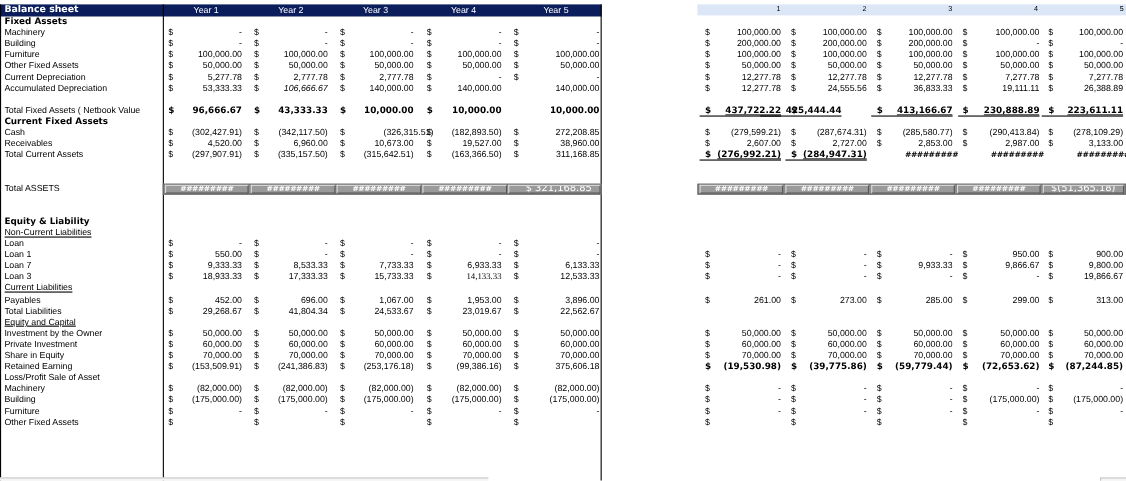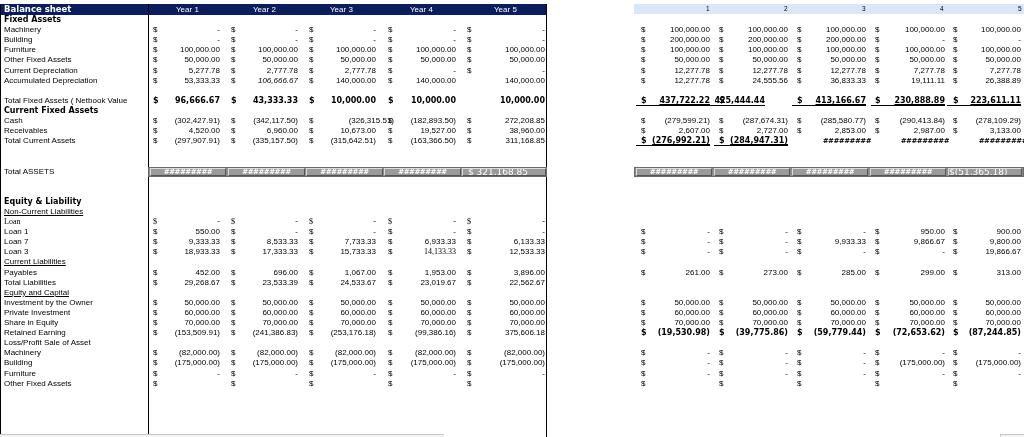--- a/index.html
+++ b/index.html
@@ -20,21 +20,21 @@
   #left-divider { position:absolute; left:148px; top:4px; width:1px; height:433px; background:#000; }
   #left-border-r { position:absolute; left:546px; top:4px; width:1px; height:433px; background:#000; }
   #left-border-l { position:absolute; left:0; top:4px; width:1px; height:433px; background:#000; }
   
   #right-header { position:absolute; left:634px; top:4px; width:390px; height:10px; background:#dbe7f7; }
   #right-header .yh { position:absolute; top:0; line-height:10px; font-size:6.5px; }
   
   .tabar { position:absolute; height:10px; background:#8c8c8c; border:1px solid #6a6a6a; box-sizing:border-box; }
   .tabox { position:absolute; top:1px; height:8px; background:#9a9a9a; border:1px solid #dcdcdc; border-right-color:#555; border-bottom-color:#555; box-sizing:border-box;
            color:#fff; font-family:"DejaVu Sans",sans-serif; font-size:7px; font-weight:bold; line-height:6px; text-align:center; overflow:hidden; letter-spacing:-0.5px; }
-  .tabox.val { font-weight:normal; font-size:9px; line-height:7px; text-align:right; padding-right:17px; letter-spacing:0; }
+  .tabox.val { font-weight:normal; font-size:9px; line-height:7px; text-align:right; padding-right:7px; letter-spacing:0; }
   .hash { color:#000; font-family:"DejaVu Sans",sans-serif; font-weight:bold; font-size:7px; letter-spacing:-0.5px; }
   #bottom-scroll-left { position:absolute; left:0; top:434px; width:444px; height:3px; border-top:1px solid #c8c8c8; background:#f3f3f3; }
   #bottom-scroll-right { position:absolute; left:1000px; top:434px; width:24px; height:3px; border-top:1px solid #c8c8c8; border-left:1px solid #c8c8c8; background:#f3f3f3; }
 </style>
 </head>
 <body>
 
 <div id="left-block">
   <div id="left-header">
     <span class="title">Balance sheet</span>
@@ -320,21 +320,21 @@
     </div>
     <div class="row" style="top: 186.7px; width: 1024px;">
       <span class="cell lbl"></span>
     </div>
     <div class="row" style="top: 196.8px; width: 1024px;">
       <span class="cell lbl bold">Equity &amp; Liability</span>
     </div>
     <div class="row" style="top: 206.9px; width: 1024px;">
       <span class="cell lbl ul">Non-Current Liabilities</span>
     </div>
-    <div class="row" style="top: 217px; width: 872px; font-family: Liberation Serif, serif;">
+    <div class="row" style="top: 217px; width: 872px;">
       <span class="cell lbl">Loan</span>
       <span class="cell dol" style="left: 153px; width: 8px;">$</span>
       <span class="cell num" style="left: 158px; width: 62px;">-</span>
       <span class="cell dol" style="left: 231px; width: 8px;">$</span>
       <span class="cell num" style="left: 236px; width: 62px;">-</span>
       <span class="cell dol" style="left: 309px; width: 8px;">$</span>
       <span class="cell num" style="left: 314px; width: 62px;">-</span>
       <span class="cell dol" style="left: 388px; width: 8px;">$</span>
       <span class="cell num" style="left: 394px; width: 62px;">-</span>
       <span class="cell dol" style="left: 467px; width: 8px;">$</span>
@@ -433,21 +433,21 @@
       <span class="cell dol" style="left: 875px; width: 8px;">$</span>
       <span class="cell num" style="left: 879px; width: 66px;">299.00</span>
       <span class="cell dol" style="left: 953px; width: 8px;">$</span>
       <span class="cell num" style="left: 955px; width: 66px;">313.00</span>
     </div>
     <div class="row" style="top: 277.6px; width: 1024px;">
       <span class="cell lbl">Total Liabilities</span>
       <span class="cell dol" style="left: 153px; width: 8px;">$</span>
       <span class="cell num" style="left: 158px; width: 62px;">29,268.67</span>
       <span class="cell dol" style="left: 231px; width: 8px;">$</span>
-      <span class="cell num" style="left: 236px; width: 62px;">23,533.39</span>
+      <span class="cell num" style="left: 236px; width: 62px;">41,804.34</span>
       <span class="cell dol" style="left: 309px; width: 8px;">$</span>
       <span class="cell num" style="left: 314px; width: 62px;">24,533.67</span>
       <span class="cell dol" style="left: 388px; width: 8px;">$</span>
       <span class="cell num" style="left: 394px; width: 62px;">23,019.67</span>
       <span class="cell dol" style="left: 467px; width: 8px;">$</span>
       <span class="cell num" style="left: 483px; width: 62px;">22,562.67</span>
     </div>
     <div class="row" style="top: 287.7px; width: 1024px;">
       <span class="cell lbl ul">Equity and Capital</span>
     </div>

